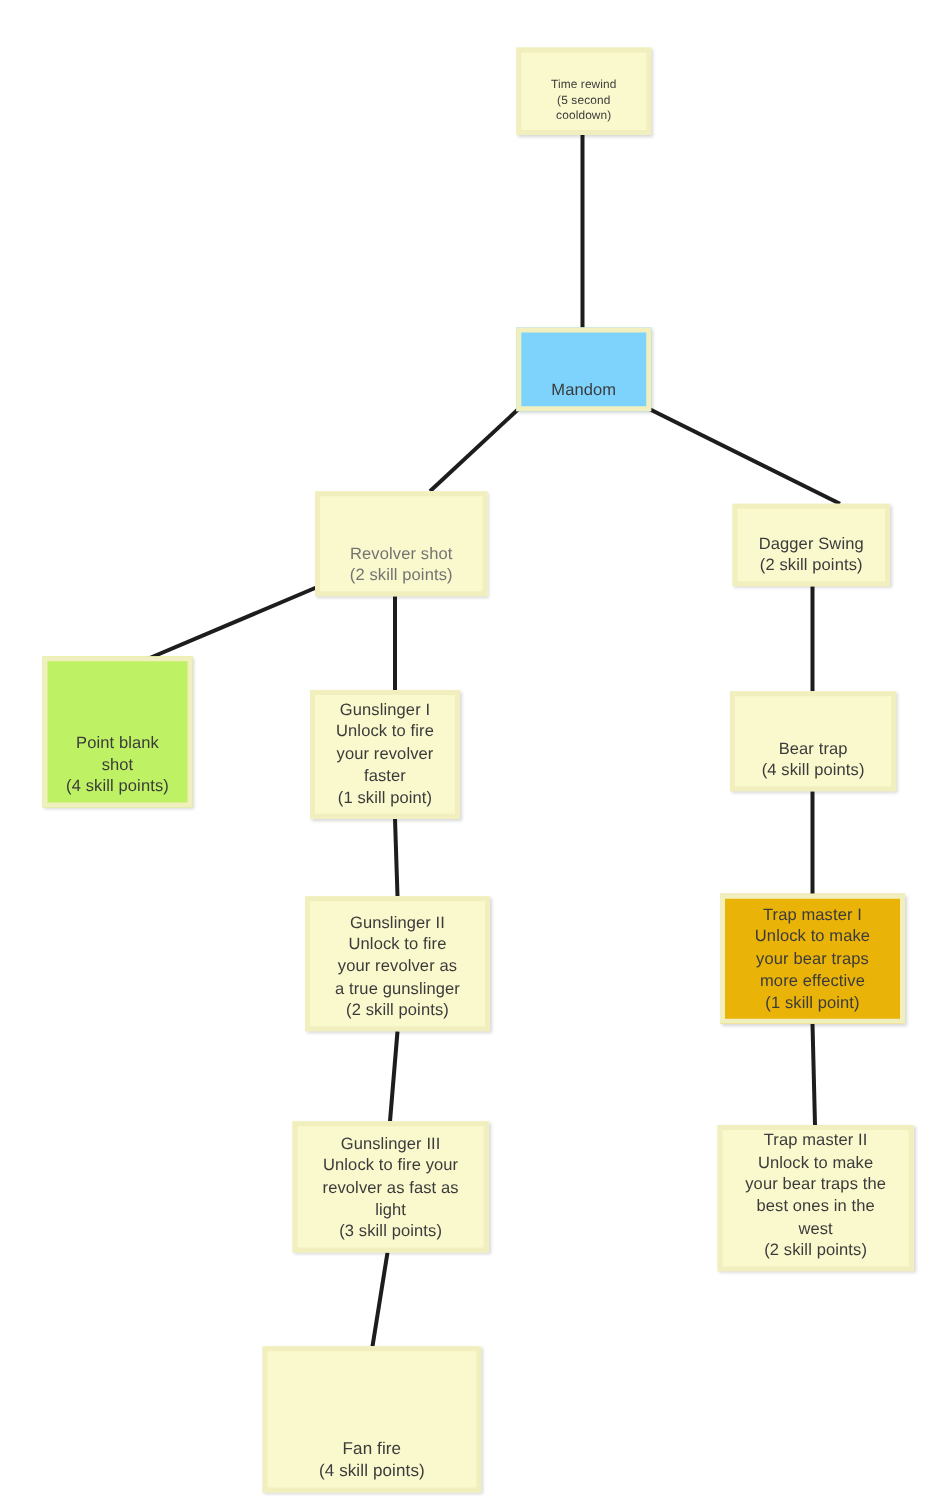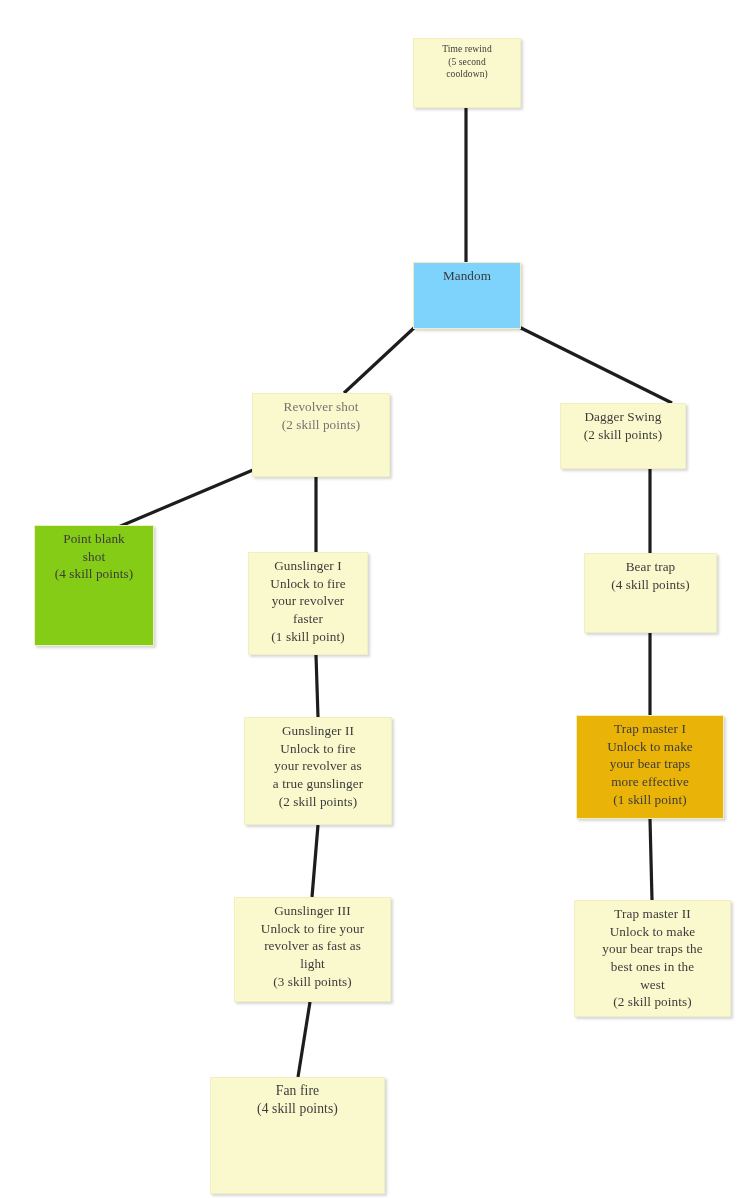--- a/index.html
+++ b/index.html
@@ -31,32 +31,31 @@
   .edge {
     stroke: #1d1d1d;
     stroke-width: 3.2;
     stroke-linecap: butt;
     fill: none;
   }
   .node {
     position: absolute;
     box-sizing: border-box;
     background: #faf8cd;
-    border: 1px solid #0f172a;
+    border: 4px solid #0f172a;
     box-shadow: 1.5px 1.5px 2.5px rgba(0,0,0,0.16);
     display: flex;
-    align-items: flex-start;
+    align-items: flex-end;
     justify-content: center;
     text-align: center;
     color: #3b3b3b;
     line-height: 1.34;
     white-space: pre-line;
     padding: 4px 5px;
     letter-spacing: 0.1px;
-    font-family: Liberation Serif, serif;
   }
   .node-label {
     display: block;
     width: 100%;
     white-space: pre-line;
   }
   .sz-sm  { font-size: 9.5px; }
   .sz-md  { font-size: 13.2px; }
   .sz-lg  { font-size: 13.6px; }
 </style>
@@ -79,23 +78,23 @@
       <line x1="650" y1="819" x2="652" y2="900" class="edge" stroke="#1d1d1d"></line>
     </svg>
 
   <div id="node-layer">
       <div class="node sz-sm" style="left: 413px; top: 38px; width: 108px; height: 70px; background: rgb(250, 248, 205); border-color: rgb(242, 239, 190); color: rgb(59, 59, 59);"><span class="node-label">Time rewind
 (5 second
 cooldown)</span></div>
       <div class="node sz-md" style="left: 413px; top: 262px; width: 108px; height: 67px; background: #7dd3fc; border-color: rgb(242, 239, 190); color: rgb(59, 59, 59);"><span class="node-label">Mandom</span></div>
       <div class="node sz-md" style="left: 252px; top: 393px; width: 138px; height: 84px; background: rgb(250, 248, 205); border-color: rgb(242, 239, 190); color: #737373;"><span class="node-label">Revolver shot
 (2 skill points)</span></div>
-      <div class="node sz-md" style="left: 560px; top: 403px; width: 126px; height: 66px; background: rgb(250, 248, 205); border-color: rgb(242, 239, 190); color: rgb(59, 59, 59);"><span class="node-label">Dagger Swing
+      <div class="node sz-md" style="left: 586px; top: 403px; width: 126px; height: 66px; background: rgb(250, 248, 205); border-color: rgb(242, 239, 190); color: rgb(59, 59, 59);"><span class="node-label">Dagger Swing
 (2 skill points)</span></div>
-      <div class="node sz-md" style="left: 34px; top: 525px; width: 120px; height: 121px; background: #84cc16; border-color: rgb(242, 239, 190); color: rgb(59, 59, 59);"><span class="node-label">Point blank
+      <div class="node sz-md" style="left: 34px; top: 525px; width: 120px; height: 121px; background: #bef264; border-color: rgb(242, 239, 190); color: rgb(59, 59, 59);"><span class="node-label">Point blank
 shot
 (4 skill points)</span></div>
       <div class="node sz-md" style="left: 248px; top: 552px; width: 120px; height: 103px; background: rgb(250, 248, 205); border-color: rgb(242, 239, 190); color: rgb(59, 59, 59);"><span class="node-label">Gunslinger I
 Unlock to fire
 your revolver
 faster
 (1 skill point)</span></div>
       <div class="node sz-md" style="left: 584px; top: 553px; width: 133px; height: 80px; background: rgb(250, 248, 205); border-color: rgb(242, 239, 190); color: rgb(59, 59, 59);"><span class="node-label">Bear trap
 (4 skill points)</span></div>
       <div class="node sz-md" style="left: 244px; top: 717px; width: 148px; height: 108px; background: rgb(250, 248, 205); border-color: rgb(242, 239, 190); color: rgb(59, 59, 59);"><span class="node-label">Gunslinger II

